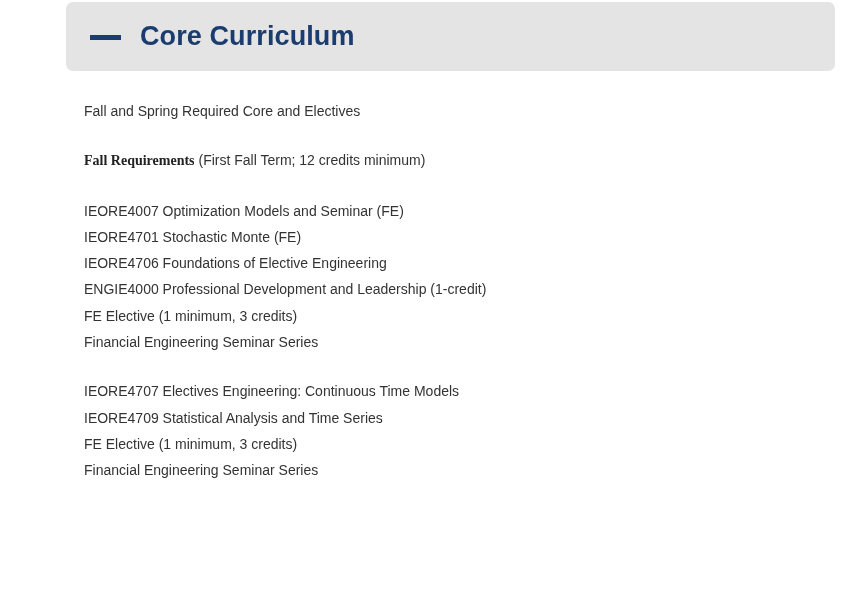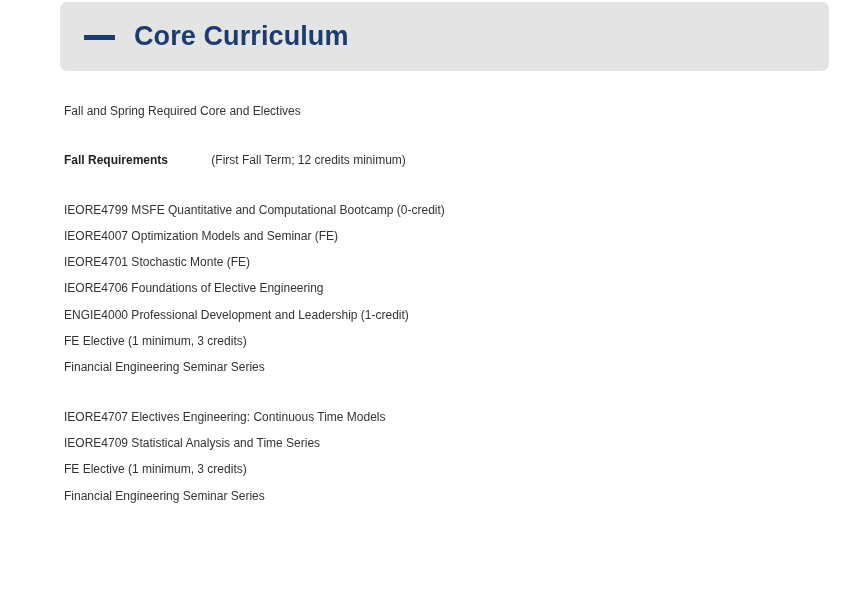--- a/index.html
+++ b/index.html
@@ -17,21 +17,21 @@
   .page {
     position: relative;
     width: 865px;
     height: 610px;
     background: #ffffff;
   }
 
   
   .accordion-header {
     position: absolute;
-    left: 60px;
+    left: 66px;
     top: 2px;
     width: 769px;
     height: 69px;
     background: #e4e4e4;
     border-radius: 7px;
     display: flex;
     align-items: center;
     cursor: pointer;
     box-sizing: border-box;
     padding-left: 24px;
@@ -49,41 +49,41 @@
     font-weight: bold;
     color: #1b3c6e;
     letter-spacing: 0.1px;
     line-height: 1;
     white-space: nowrap;
   }
 
   
   .content {
     position: absolute;
-    left: 64px;
+    left: 84px;
     top: 98px;
     width: 780px;
     color: #333333;
-    font-size: 12px;
+    font-size: 14px;
     line-height: 26.3px;
   }
   .para {
     margin: 0;
     padding: 0;
   }
   .para + .para {
     margin-top: 23px;
   }
   .req-heading {
     font-weight: bold;
     color: #222222;
+    font-family: Liberation Serif, serif;
   }
   .req-note {
     font-weight: normal;
-    margin-left: 40px;
   }
   .course-list {
     margin: 23px 0 0 0;
     padding: 0;
     list-style: none;
   }
   .course-list li {
     margin: 0;
     padding: 0;
     white-space: nowrap;
@@ -101,21 +101,20 @@
 
   <div class="content">
 
     <p class="para">Fall and Spring Required Core and Electives</p>
 
     <p class="para">
       <span class="req-heading">Fall Requirements</span><span class="req-note"> (First Fall Term; 12 credits minimum)</span>
     </p>
 
     <ul class="course-list">
-      <li>IEORE4799 MSFE Quantitative and Computational Bootcamp (0-credit)</li>
       <li>IEORE4007 Optimization Models and Seminar (FE)</li>
       <li>IEORE4701 Stochastic Monte (FE)</li>
       <li>IEORE4706 Foundations of Elective Engineering</li>
       <li>ENGIE4000 Professional Development and Leadership (1-credit)</li>
       <li>FE Elective (1 minimum, 3 credits)</li>
       <li>Financial Engineering Seminar Series</li>
     </ul>
 
 
     <ul class="course-list">

